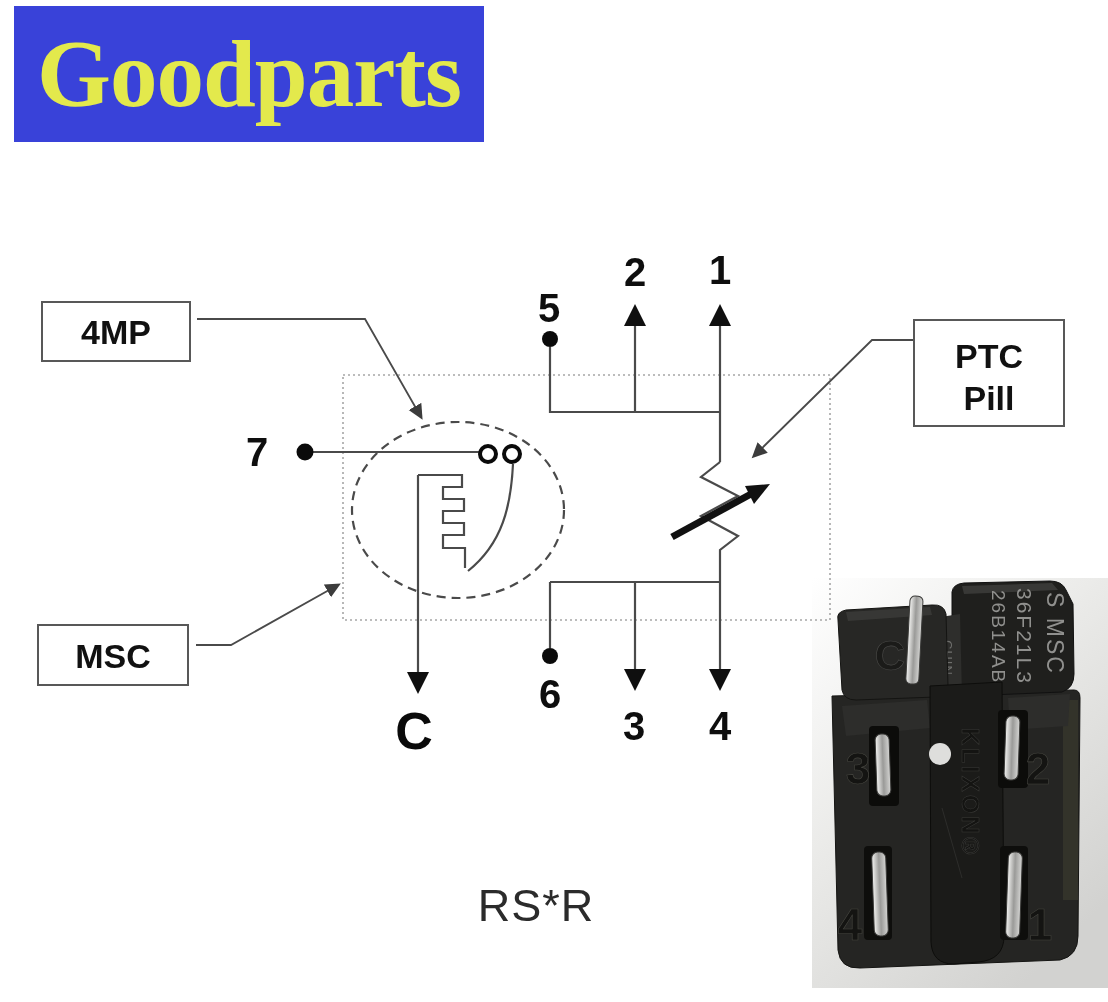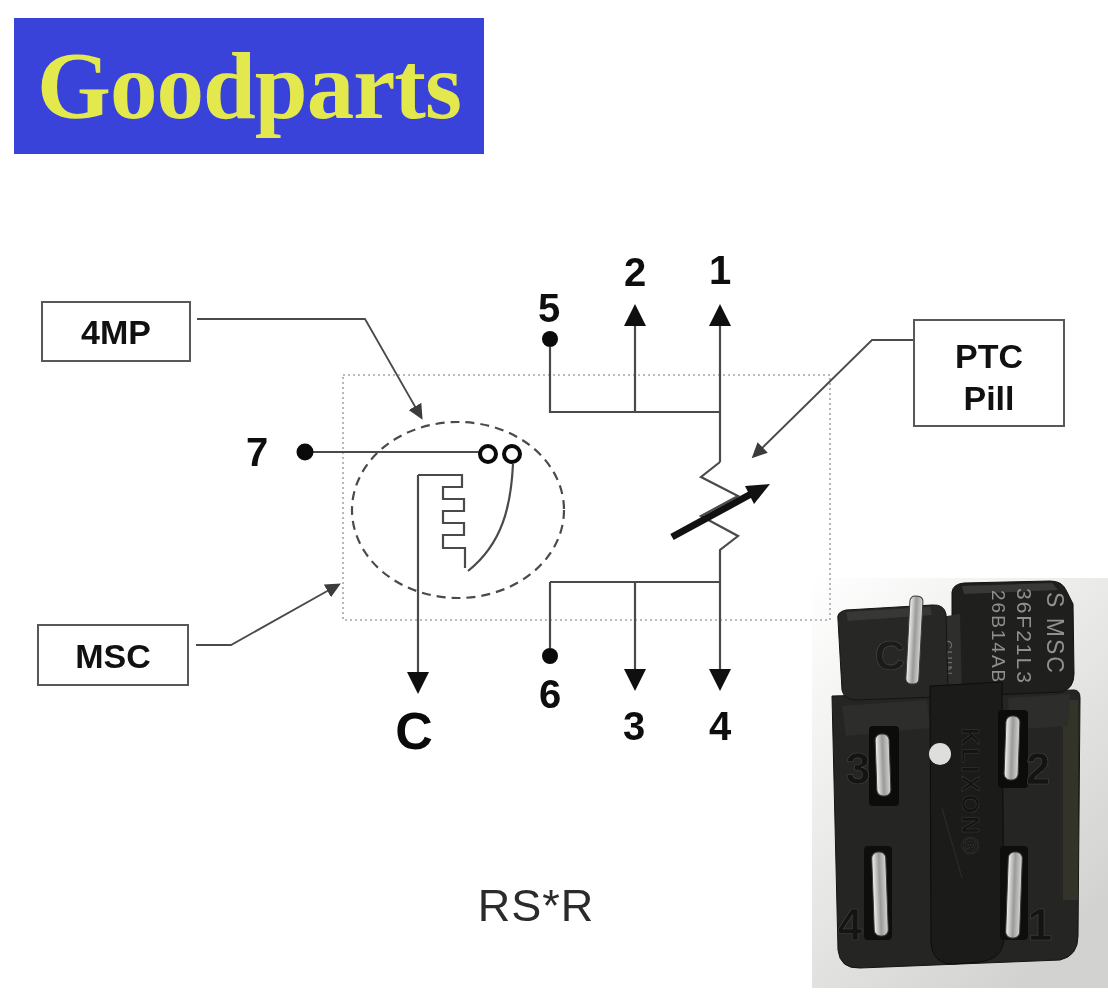--- a/index.html
+++ b/index.html
@@ -4,21 +4,21 @@
 <style>
   html,body{margin:0;padding:0;background:#ffffff;}
   .canvas{
     position:relative;
     width:1108px;height:1002px;
     background:#ffffff;
     overflow:hidden;
     font-family:"Liberation Sans", sans-serif;
   }
   .logo{
-    position:absolute;left:14px;top:18px;
+    position:absolute;left:14px;top:6px;
     width:470px;height:136px;
     background:#3942D9;
     display:flex;align-items:center;justify-content:center;
   }
   .logo-text{
     font-family:"Liberation Serif", serif;
     font-weight:700;
     font-size:95px;
     color:#E3E94C;
     line-height:1;

